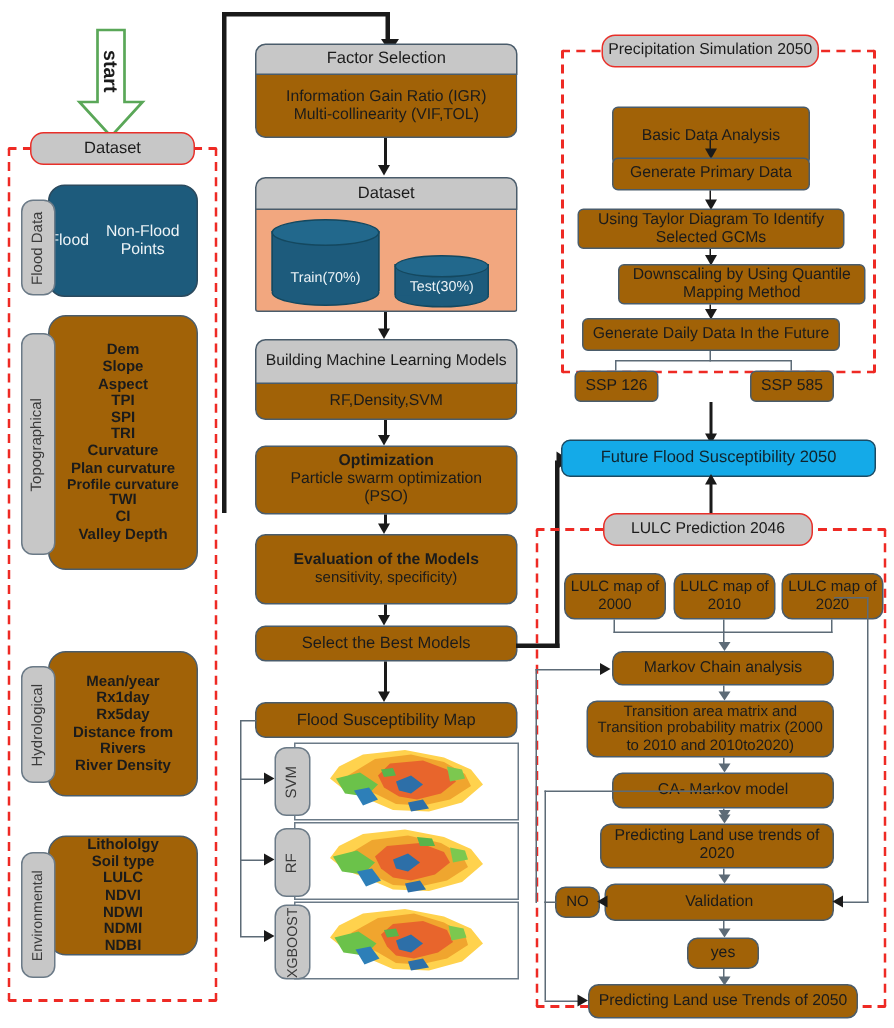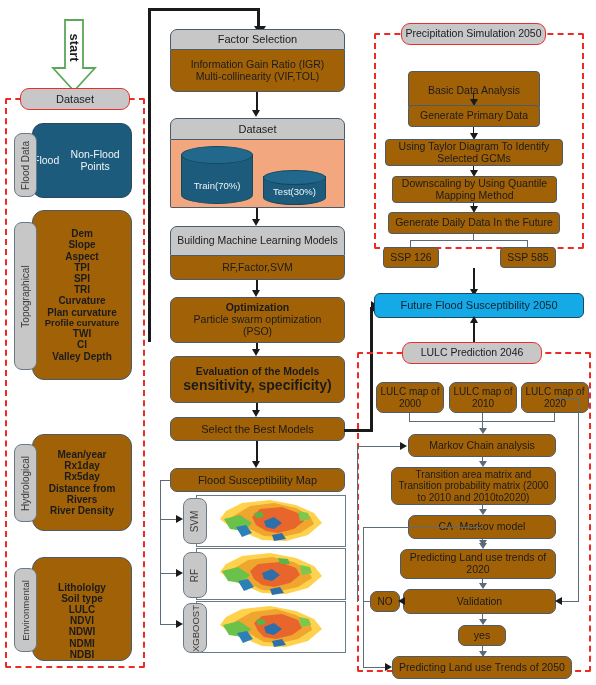--- a/index.html
+++ b/index.html
@@ -113,22 +113,22 @@
   <span>Rx1day</span>
   <span>Rx5day</span>
   <span>Distance from</span>
   <span>Rivers</span>
   <span>River Density</span>
 </div>
 <div class="sidetab" style="left:14px;top:444px;width:23px;height:78px;">
   <span style="font-size:10px;">Hydrological</span>
 </div>
 
-<div class="node" style="left:32px;top:557px;width:100px;height:104px;flex-direction:column;
-            font-size:10px;font-weight:700;border-radius:12px;justify-content:flex-end;">
+<div class="node" style="left:32px;top:557px;width:100px;height:80px;flex-direction:column;
+            font-size:10px;font-weight:700;border-radius:12px;justify-content:space-between;">
   <span>Lithololgy</span>
   <span>Soil type</span>
   <span>LULC</span>
   <span>NDVI</span>
   <span>NDWI</span>
   <span>NDMI</span>
   <span>NDBI</span>
 </div>
 <div class="sidetab" style="left:14px;top:568px;width:23px;height:84px;">
   <span style="font-size:9.5px;">Environmental</span>
@@ -171,36 +171,36 @@
 </div>
 
 <div class="ln" style="left:256px;top:208px;width:1.6px;height:12px;"></div>
 <div class="arrow-d" style="left:252px;top:219px;"></div>
 
 <div class="node grayhead" style="left:170px;top:226px;width:175px;height:30px;font-size:10.5px;padding:0 6px;">
   <span>Building  Machine Learning Models</span>
 </div>
 <div class="node" style="left:170px;top:256px;width:175px;height:24px;font-size:10.5px;
             border-radius:0 0 7px 7px;border-top:none;">
-  <span>RF,Factor,SVM</span>
+  <span>RF,Density,SVM</span>
 </div>
 <div class="ln" style="left:256px;top:280px;width:1.6px;height:11px;"></div>
 <div class="arrow-d" style="left:252px;top:290px;"></div>
 
 <div class="node" style="left:170px;top:297px;width:175px;height:46px;flex-direction:column;font-size:10.5px;">
   <span style="font-weight:700;">Optimization</span>
   <span>Particle swarm optimization</span>
   <span>(PSO)</span>
 </div>
 <div class="ln" style="left:256px;top:343px;width:1.6px;height:8px;"></div>
 <div class="arrow-d" style="left:252px;top:349px;"></div>
 
 <div class="node" style="left:170px;top:356px;width:175px;height:47px;flex-direction:column;font-size:10.5px;">
   <span style="font-weight:700;">Evaluation of the Models</span>
-  <span style="font-size:14px;font-weight:bold;">sensitivity, specificity)</span>
+  <span style="font-size:10px;">sensitivity, specificity)</span>
 </div>
 <div class="ln" style="left:256px;top:403px;width:1.6px;height:9px;"></div>
 <div class="arrow-d" style="left:252px;top:410px;"></div>
 
 <div class="node gray" style="left:170px;top:417px;width:175px;height:24px;font-size:11px;">
   <span>Select the Best Models</span>
 </div>
 <div class="ln" style="left:256px;top:441px;width:1.6px;height:22px;"></div>
 <div class="arrow-d" style="left:252px;top:461px;"></div>
 
@@ -291,21 +291,21 @@
 </div>
 <div class="ln" style="left:473px;top:127px;width:1.4px;height:8px;"></div>
 <div class="arrow-d" style="left:469.5px;top:133px;"></div>
 
 <div class="node sq" style="left:385px;top:139px;width:178px;height:27px;font-size:10.5px;padding:0 5px;">
   <span>Using Taylor Diagram To Identify Selected GCMs</span>
 </div>
 <div class="ln" style="left:473px;top:166px;width:1.4px;height:6px;"></div>
 <div class="arrow-d" style="left:469.5px;top:170px;"></div>
 
-<div class="node sq" style="left:392px;top:176px;width:165px;height:27px;font-size:10.5px;padding:0 5px;">
+<div class="node sq" style="left:412px;top:176px;width:165px;height:27px;font-size:10.5px;padding:0 5px;">
   <span>Downscaling by Using Quantile Mapping Method</span>
 </div>
 <div class="ln" style="left:473px;top:203px;width:1.4px;height:5px;"></div>
 <div class="arrow-d" style="left:469.5px;top:206px;"></div>
 
 <div class="node sq" style="left:388px;top:212px;width:172px;height:22px;font-size:10.5px;justify-content:center;">
   <span>Generate Daily Data In the Future</span>
 </div>
 
 <div class="ln g" style="left:473px;top:234px;width:1.4px;height:7px;"></div>

